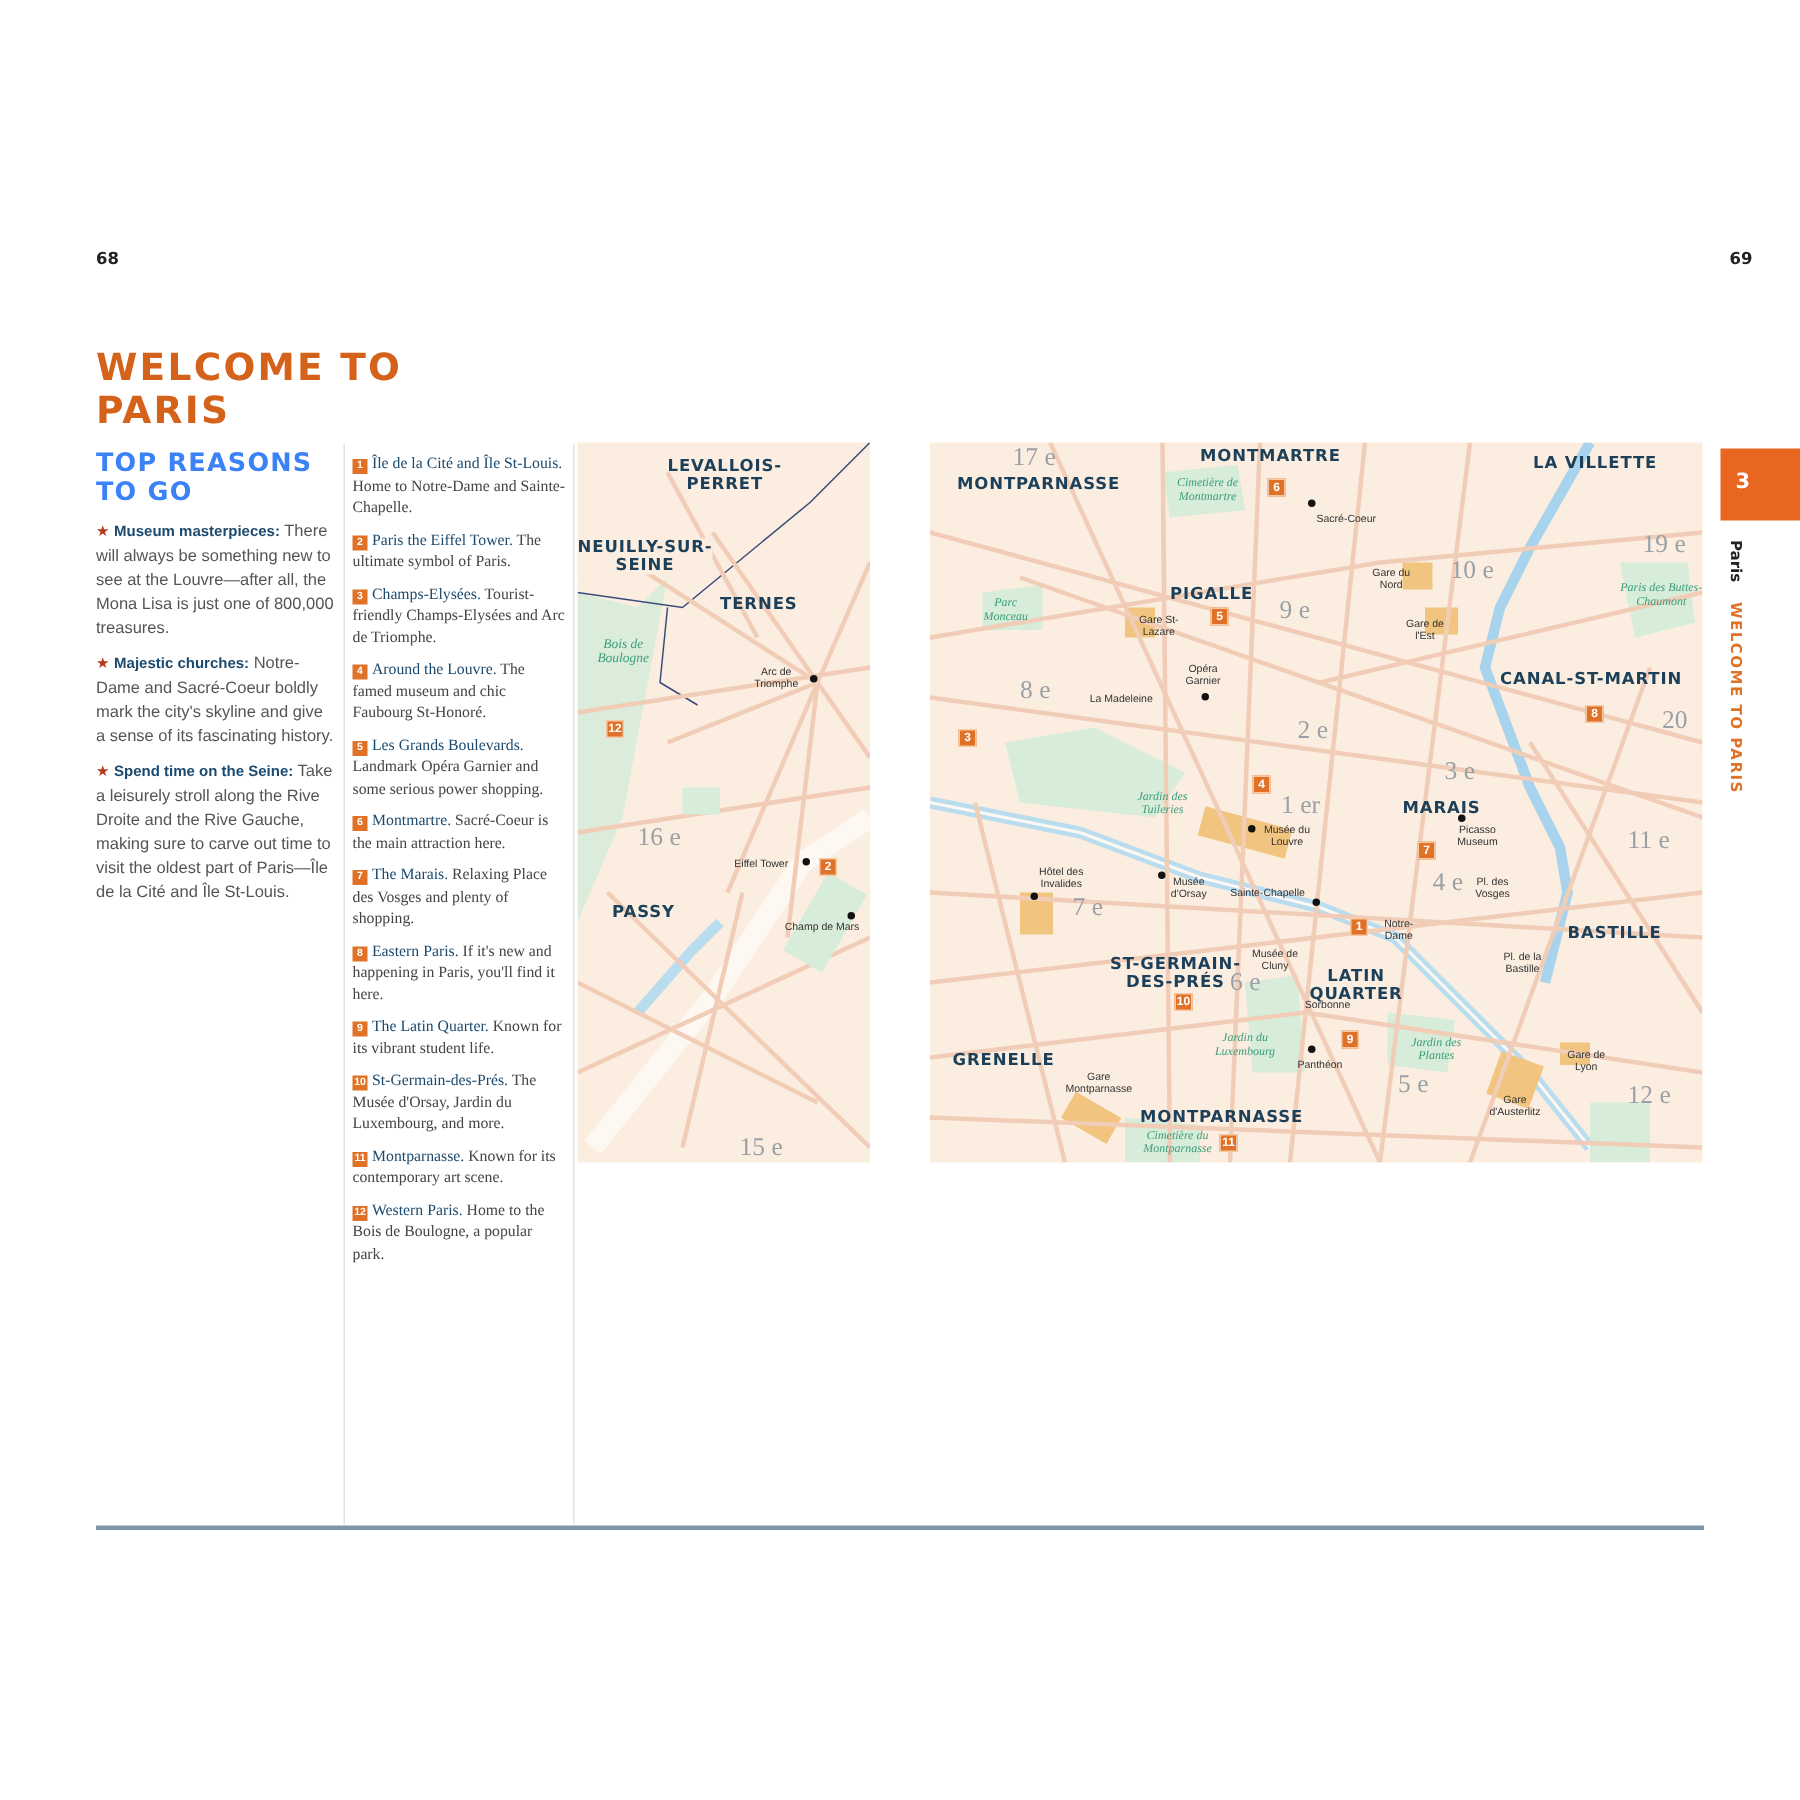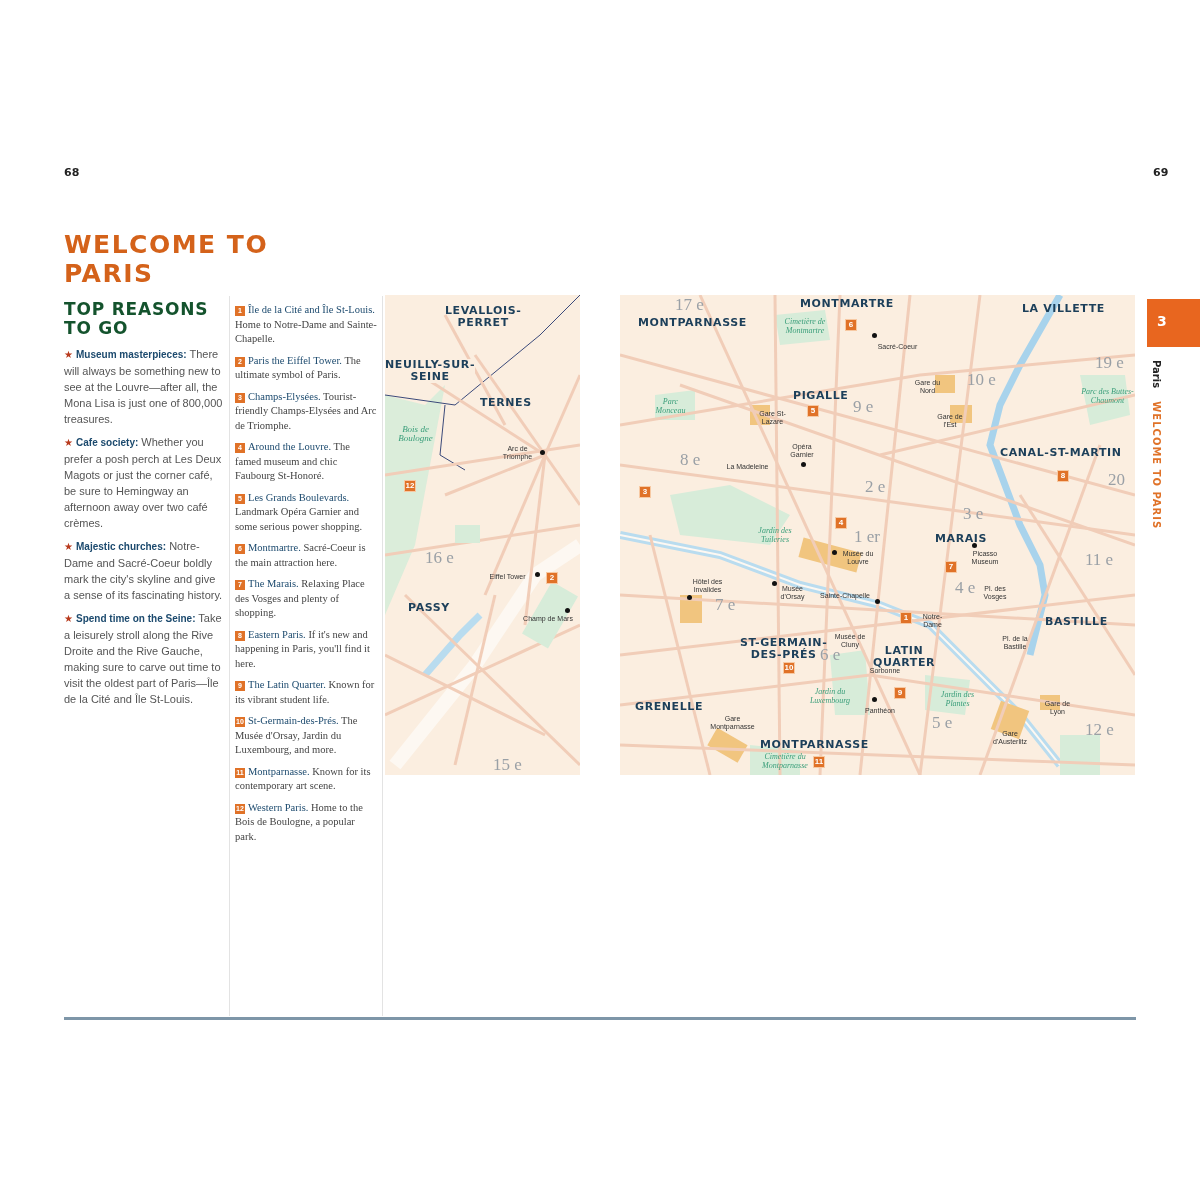--- a/index.html
+++ b/index.html
@@ -17,21 +17,21 @@
   .title {
     position: absolute; left: 64px; top: 230px; width: 300px;
     font-family: "DejaVu Sans", sans-serif; font-weight: bold;
     font-size: 25px; line-height: 29px; letter-spacing: 1.5px;
     color: #d4621a;
   }
   .col1 {
     position: absolute; left: 64px; top: 300px; width: 160px;
   }
   .subtitle {
-    font-family: "DejaVu Sans", sans-serif; font-weight: bold; color: #14532d;
+    font-family: "DejaVu Sans", sans-serif; font-weight: bold; color: #3b82f6;
     font-size: 17px; line-height: 19px; letter-spacing: 0.8px; margin-bottom: 8px;
   }
   .reason { font-size: 11px; line-height: 16px; color: #555; margin-bottom: 7px; }
   .reason .star { color: #b83a1d; font-size: 10px; }
   .reason .rhead { color: #1c4a6e; font-weight: bold; font-size: 10px; }
   .divider-v {
     position: absolute; top: 296px; height: 720px; width: 1px; background: #e3e3e3;
   }
   .col2 {
     position: absolute; left: 235px; top: 303px; width: 143px;
@@ -101,21 +101,20 @@
   <div>PARIS</div>
 </div>
 
 <div class="col1">
   <div class="subtitle">
     <div>TOP REASONS</div>
     <div>TO GO</div>
   </div>
   <div id="reasons-list">
       <div class="reason"><span class="star">★</span> <span class="rhead">Museum masterpieces:</span><span> There will always be something new to see at the Louvre—after all, the Mona Lisa is just one of 800,000 treasures.</span></div>
-      <div class="reason"><span class="star">★</span> <span class="rhead">Cafe society:</span><span> Whether you prefer a posh perch at Les Deux Magots or just the corner café, be sure to Hemingway an afternoon away over two café crèmes.</span></div>
       <div class="reason"><span class="star">★</span> <span class="rhead">Majestic churches:</span><span> Notre-Dame and Sacré-Coeur boldly mark the city's skyline and give a sense of its fascinating history.</span></div>
       <div class="reason"><span class="star">★</span> <span class="rhead">Spend time on the Seine:</span><span> Take a leisurely stroll along the Rive Droite and the Rive Gauche, making sure to carve out time to visit the oldest part of Paris—Île de la Cité and Île St-Louis.</span></div>
     </div>
 </div>
 
 <div class="divider-v" style="left:229px"></div>
 <div class="divider-v" style="left:382px"></div>
 
 <div class="col2" id="hood-list">
     <div class="hood"><span class="badge">1</span><span class="hname">Île de la Cité and Île St-Louis.</span><span> Home to Notre-Dame and Sainte-Chapelle.</span></div>
@@ -213,21 +212,21 @@
         <path d="M400,200 L515,380"></path>
         <path d="M0,450 L515,470"></path>
       <path d="M260,160 L515,100"></path>
         <path d="M60,90 L515,250"></path>
     </g>
   </svg>
   <div class="arr" style="left:55px;top:0px">17 e</div>
   <div class="lbl" style="left:18px;top:22px">MONTPARNASSE</div>
   <div class="lbl" style="left:180px;top:3px">MONTMARTRE</div>
   <div class="lbl" style="left:402px;top:8px">LA VILLETTE</div>
-  <div class="lbl" style="left:173px;top:95px">PIGALLE</div>
+  <div class="lbl" style="left:160px;top:95px">PIGALLE</div>
   <div class="lbl" style="left:380px;top:152px">CANAL-ST-MARTIN</div>
   <div class="lbl" style="left:315px;top:238px">MARAIS</div>
   <div class="lbl" style="left:425px;top:321px">BASTILLE</div>
   <div class="lbl" style="left:120px;top:342px">ST-GERMAIN-<br>DES-PRÉS</div>
   <div class="lbl" style="left:253px;top:350px">LATIN<br>QUARTER</div>
   <div class="lbl" style="left:15px;top:406px">GRENELLE</div>
   <div class="lbl" style="left:140px;top:444px">MONTPARNASSE</div>
 
   <div class="arr" style="left:475px;top:58px">19 e</div>
   <div class="arr" style="left:347px;top:75px">10 e</div>
@@ -239,21 +238,21 @@
   <div class="arr" style="left:465px;top:255px">11 e</div>
   <div class="arr" style="left:488px;top:175px">20</div>
   <div class="arr" style="left:335px;top:283px">4 e</div>
   <div class="arr" style="left:95px;top:300px">7 e</div>
   <div class="arr" style="left:200px;top:350px">6 e</div>
   <div class="arr" style="left:312px;top:418px">5 e</div>
   <div class="arr" style="left:465px;top:425px">12 e</div>
 
   <div class="park-lbl" style="left:155px;top:22px;width:60px">Cimetière de Montmartre</div>
   <div class="park-lbl" style="left:28px;top:102px;width:45px">Parc Monceau</div>
-  <div class="park-lbl" style="left:460px;top:92px;width:55px">Parc des Buttes-Chaumont</div>
+  <div class="park-lbl" style="left:460px;top:92px;width:55px">Paris des Buttes-Chaumont</div>
   <div class="park-lbl" style="left:130px;top:231px;width:50px">Jardin des Tuileries</div>
   <div class="park-lbl" style="left:180px;top:392px;width:60px">Jardin du Luxembourg</div>
   <div class="park-lbl" style="left:315px;top:395px;width:45px">Jardin des Plantes</div>
   <div class="park-lbl" style="left:130px;top:457px;width:70px">Cimetière du Montparnasse</div>
 
   <div class="dot" style="left:252px;top:38px"></div>
   <div class="poi" style="left:255px;top:48px;width:45px">Sacré-Coeur</div>
   <div class="poi" style="left:290px;top:84px;width:35px">Gare du Nord</div>
   <div class="poi" style="left:310px;top:118px;width:40px">Gare de l'Est</div>
   <div class="poi" style="left:135px;top:115px;width:35px">Gare St-Lazare</div>

